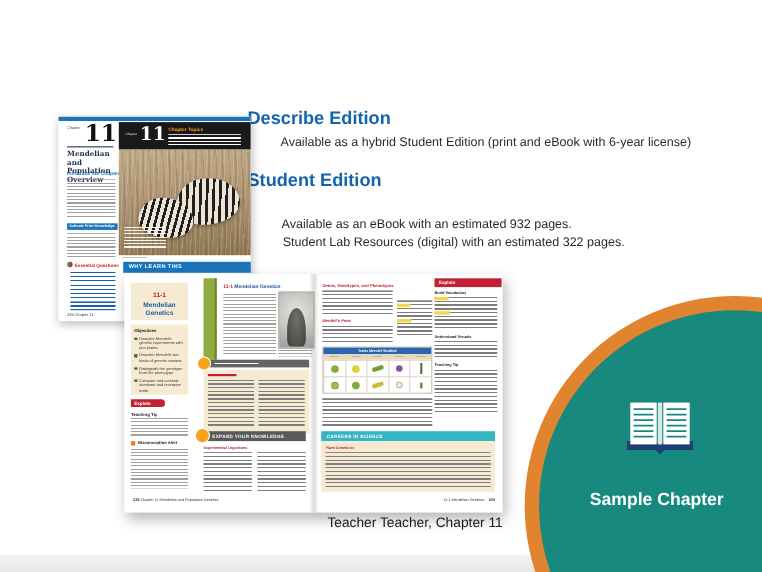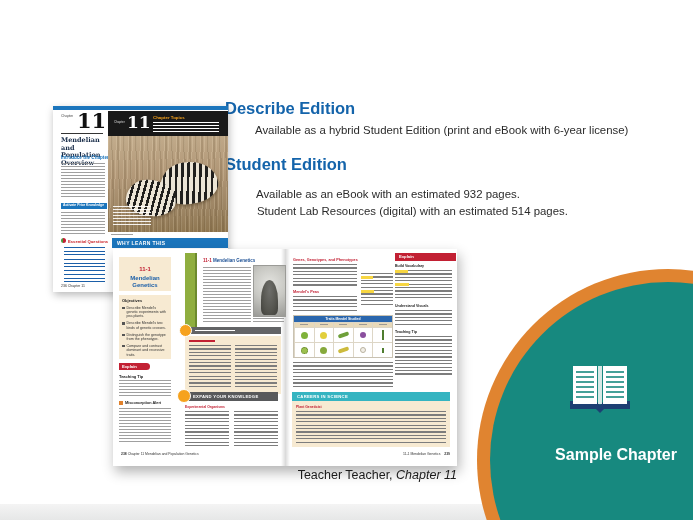--- a/index.html
+++ b/index.html
@@ -44,21 +44,21 @@
   .ptable .sub{background:#e8d9b8;display:flex;}
   .prow{display:flex;}
   .pcell{flex:1;border-left:1px solid #ddd6c6;border-top:1px solid #ddd6c6;
          display:flex;align-items:center;justify-content:center;}
   .dot{border-radius:50%;}
   
   .cta-ring{border-radius:50%;background:#e08430;z-index:5;}
   .cta-teal{position:absolute;left:13px;top:13px;width:356px;height:356px;border-radius:50%;background:#17897f;}
   .cta-t1{position:absolute;left:123px;top:158px;transform:translateX(-50%);color:#fff;
           font-size:14.5px;white-space:nowrap;}
-  .cta-t2{position:absolute;left:139px;top:177px;transform:translateX(-50%);color:#fff;
+  .cta-t2{position:absolute;left:120px;top:177px;transform:translateX(-50%);color:#fff;
           font-size:16px;font-weight:bold;white-space:nowrap;}
   .bottom-band{left:0;top:504px;width:693px;height:16px;
           background:linear-gradient(#f4f4f4,#e6e7e7);z-index:1;}
   .caption{top:468px;right:236px;font-size:12.5px;color:#1a1a1a;white-space:nowrap;z-index:4;}
   .fold{left:168px;top:0;width:9px;height:217px;
         background:linear-gradient(to right,rgba(0,0,0,0) 0%,rgba(0,0,0,.14) 50%,rgba(0,0,0,0) 100%);}
   .obj-item{display:flex;gap:2px;margin-top:2.5px;}
   .obj-item .bullet{width:2.5px;height:2.5px;background:#555;margin-top:1px;flex:none;}
   .obj-item .txt{font-size:3.6px;line-height:4.4px;color:#333;}
   .yellow-chip{position:absolute;background:#f7d642;height:3px;}
@@ -68,22 +68,22 @@
 
 <div class="canvas">
 
   <div class="abs bottom-band"></div>
 
 
   <div class="abs" style="left:225px;top:99px;">
     <div class="ed-head">Describe Edition</div>
     <div class="ed-line" style="margin:6px 0 0 30px;">Available as a hybrid Student Edition (print and eBook with 6-year license)</div>
     <div class="ed-head" style="margin-top:19px;">Student Edition</div>
-    <div class="ed-line" style="margin:14px 0 0 31px;">Available as an eBook with an estimated 932 pages.</div>
-    <div class="ed-line" style="margin:5px 0 0 32px;">Student Lab Resources (digital) with an estimated 514 pages.</div>
+    <div class="ed-line" style="margin:24px 0 0 31px;">Available as an eBook with an estimated 932 pages.</div>
+    <div class="ed-line" style="margin:5px 0 0 32px;">Student Lab Resources (digital) with an estimated 322 pages.</div>
   </div>
 
   <div class="abs opener">
     <div class="abs blue-bar" style="left:0;top:0;width:175px;height:4px;"></div>
 
     <div class="abs micro" style="left:8px;top:8px;font-size:3.5px;color:#444;">Chapter</div>
     <div class="abs micro" style="left:24px;top:2px;font-family:'DejaVu Serif',serif;font-size:21px;font-weight:bold;color:#111;">11</div>
     <div class="abs" style="left:8px;top:27px;width:42px;height:1px;background:#333;"></div>
     <div class="abs" style="left:8px;top:31px;width:46px;font-family:'DejaVu Serif',serif;font-weight:bold;font-size:6.5px;line-height:7.5px;color:#1a2e4a;">Mendelian and Population Overview</div>
     <div class="abs micro" style="left:8px;top:49px;font-size:4.6px;font-weight:bold;color:#1b75bc;">Introduce the Chapter</div>
@@ -259,21 +259,21 @@
       <div class="abs micro" style="left:4px;top:4px;font-size:3.4px;font-weight:bold;color:#c22033;">Plant Geneticist</div>
       <div class="abs tl2" style="left:4px;top:10px;width:150px;height:32px;"></div>
     </div>
     <div class="abs micro" style="right:7px;top:203px;font-size:3.4px;color:#333;">
       <span>11-1 Mendelian Genetics</span>
       <span style="font-weight:bold;margin-left:3px;">239</span>
     </div>
   </div>
 
   <div class="abs caption">
-    <span>Teacher Teacher, </span><span style="font-style:italic;">Chapter 11</span>
+    <span>Teacher Teacher, </span><span style="">Chapter 11</span>
   </div>
 
   <div class="abs cta-ring" style="left:477px;top:269px;width:382px;height:382px;">
     <div class="cta-teal"></div>
     <svg class="abs" style="left:91px;top:94px;" width="64" height="50" viewBox="0 0 64 50">
       <path d="M2 38 h26 l4 4 4 -4 h26 v8 h-26 l-4 4 -4 -4 h-26 z" fill="#1d3f73"></path>
       <rect x="5" y="3" width="24" height="38" fill="#ffffff"></rect>
       <rect x="35" y="3" width="24" height="38" fill="#ffffff"></rect>
       <g stroke="#17897f" stroke-width="1.6">
         <line x1="8" y1="9" x2="26" y2="9"></line>

